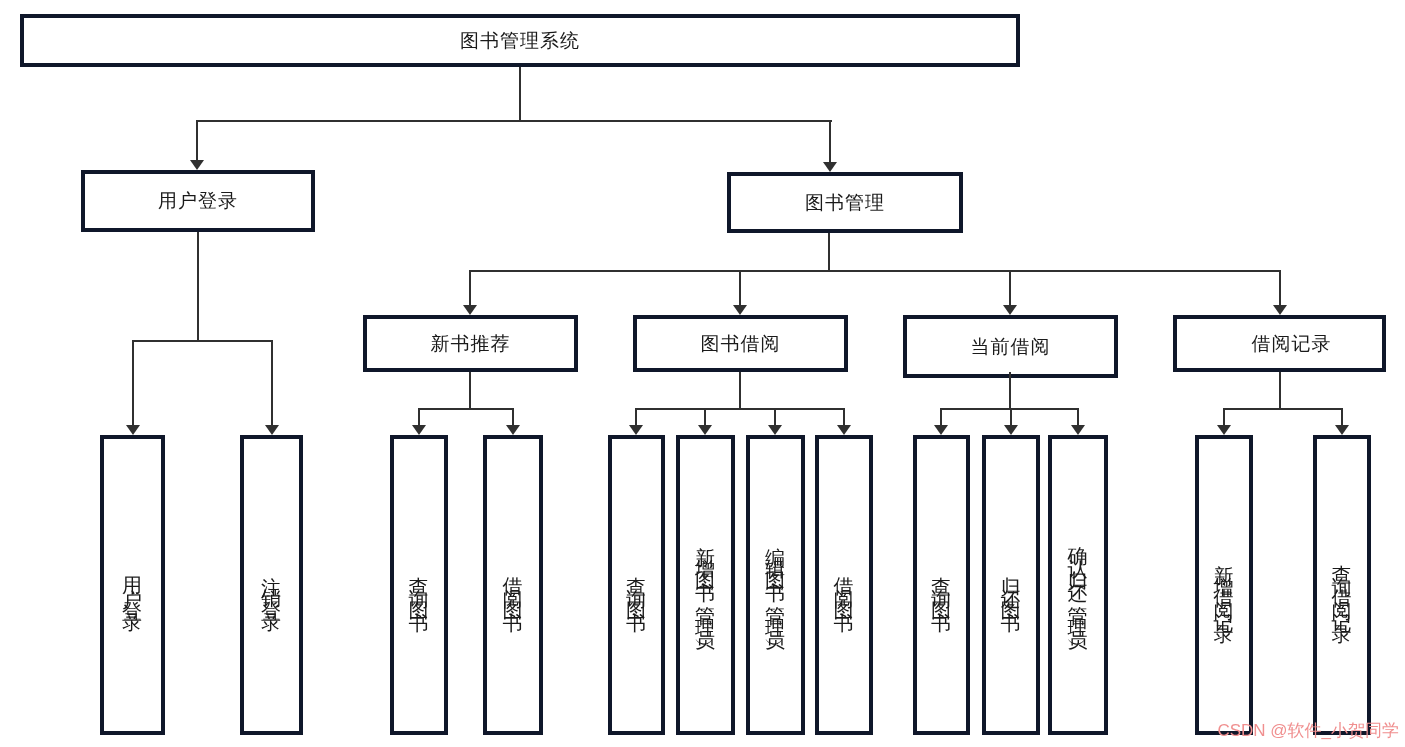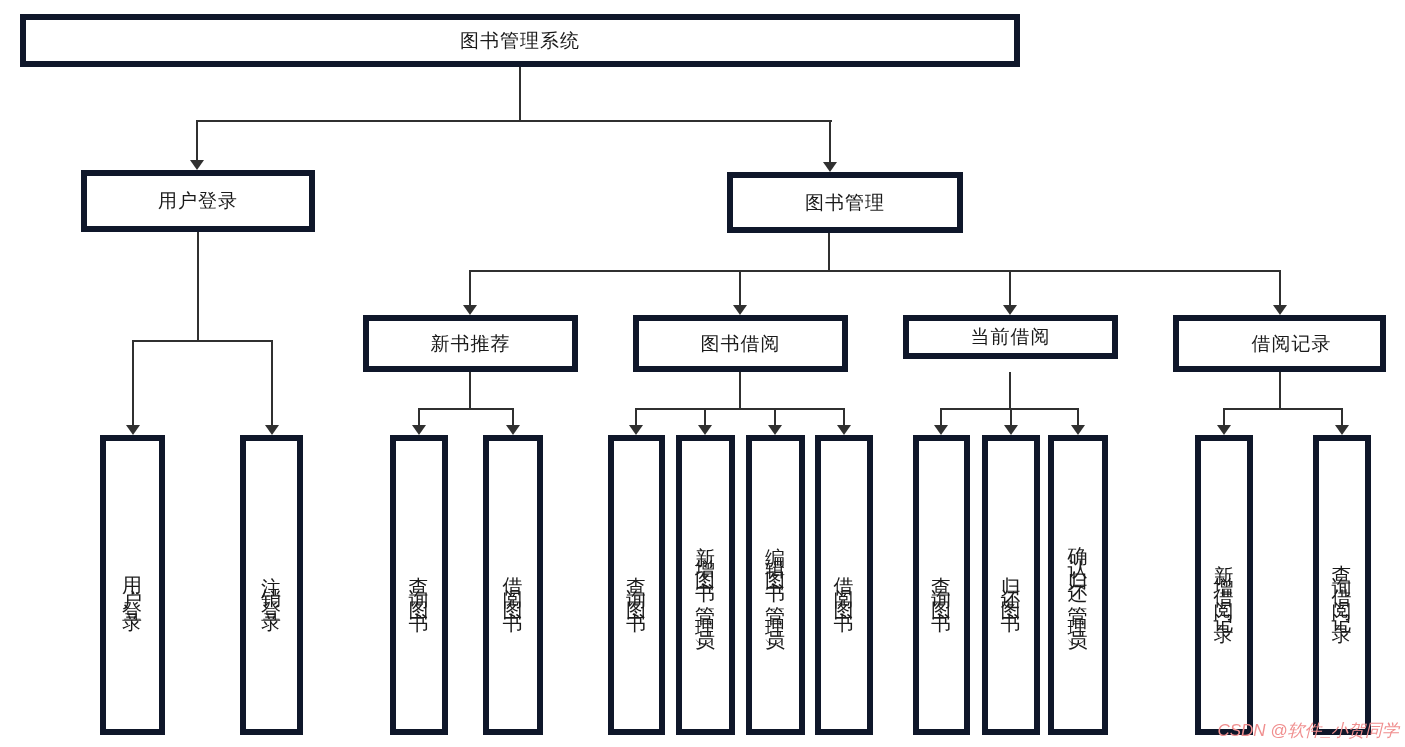--- a/index.html
+++ b/index.html
@@ -2,21 +2,21 @@
 <html><head>
 <meta charset="utf-8">
 <style>
   * { box-sizing: border-box; }
   html, body { margin: 0; padding: 0; }
   body { background: #ffffff; font-family: "Liberation Sans", "DejaVu Sans", sans-serif; }
   .stage { position: relative; width: 1405px; height: 747px; background: #ffffff; overflow: hidden; }
 
   .box {
     position: absolute;
-    border: 6px solid #0f172a;
+    border: 4px solid #0f172a;
     background: #ffffff;
     display: flex;
     align-items: center;
     justify-content: center;
   }
   .hbox { font-size: 19px; color: #1a1a1a; letter-spacing: 1px; }
   .vbox { top: 435px; height: 300px; }
   .vtext {
     writing-mode: vertical-rl;
     text-orientation: mixed;
@@ -28,30 +28,30 @@
   }
   .line { position: absolute; background: #303030; }
   .arr {
     position: absolute; width: 0; height: 0;
     border-left: 7px solid transparent;
     border-right: 7px solid transparent;
     border-top: 10px solid #303030;
   }
   .watermark {
     position: absolute; right: 6px; bottom: 5px;
-    font-size: 17px; color: #f08f8f; font-style: italic;
+    font-size: 17px; color: #f08f8f;
   }
 
   
   #root        { left: 20px;   top: 14px;  width: 1000px; height: 53px; }
   #n-user-login{ left: 81px;   top: 170px; width: 234px;  height: 62px; }
   #n-book-mgmt { left: 711px;  top: 172px; width: 236px;  height: 61px; margin-left: 16px; }
   #n-new-book  { left: 363px;  top: 315px; width: 215px;  height: 57px; }
   #n-book-borrow{ left: 633px; top: 315px; width: 215px;  height: 57px; }
-  #n-current   { left: 903px;  top: 315px; width: 215px;  height: 44px; }
+  #n-current   { left: 903px;  top: 315px; width: 215px;  height: 63px; }
   #n-records   { left: 1173px; top: 315px; width: 213px;  height: 57px; padding-left: 24px; }
 
   #l-ul-login  { left: 100px;  width: 65px; }
   #l-ul-logout { left: 240px;  width: 63px; }
   #l-nb-query  { left: 390px;  width: 58px; }
   #l-nb-borrow { left: 483px;  width: 60px; }
   #l-bb-query  { left: 608px;  width: 57px; }
   #l-bb-add    { left: 676px;  width: 59px; }
   #l-bb-edit   { left: 746px;  width: 59px; }
   #l-bb-borrow { left: 815px;  width: 58px; }

